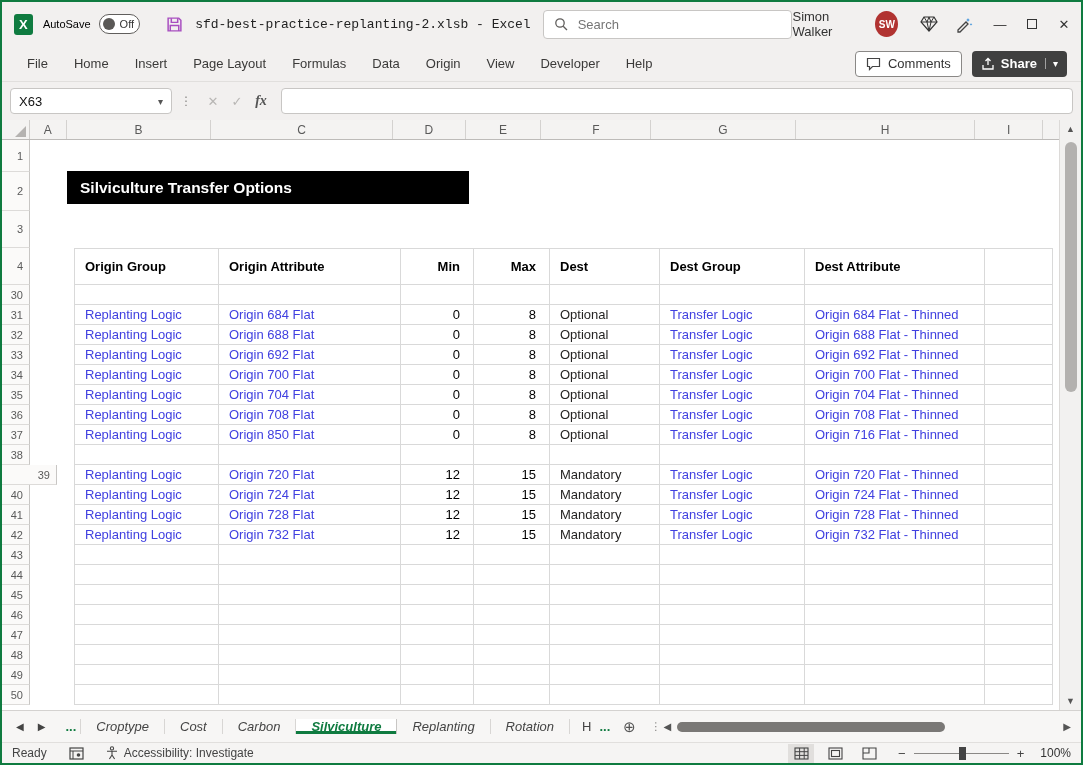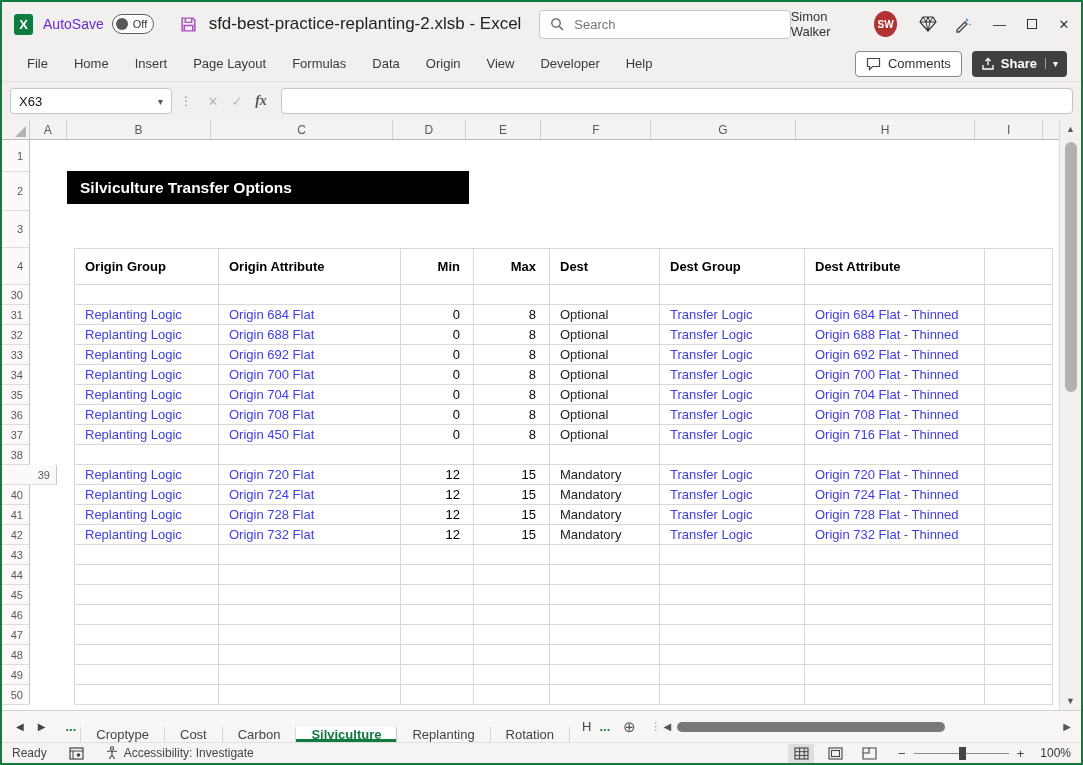--- a/index.html
+++ b/index.html
@@ -7,26 +7,26 @@
   .window{
     position:relative;width:1083px;height:765px;
     border:2px solid #0f7b40;background:#fff;
     font-family:"Liberation Sans",sans-serif;color:#252423;
     display:flex;flex-direction:column;overflow:hidden;
   }
   
   .titlebar{height:44px;background:#f2f0ef;display:flex;align-items:center;flex:0 0 auto;}
   .xl-logo{width:21px;height:21px;margin:0 10px 0 12px;background:#0f7b40;border-radius:3px;
     color:#fff;font-weight:bold;font-size:13px;display:flex;align-items:center;justify-content:center;}
-  .autosave{font-size:14px;color:#6d28d9;margin-right:8px;}
+  .autosave{font-size:11px;color:#000000;margin-right:8px;}
   .toggle{width:46px;height:20px;border:1px solid #605e5c;border-radius:10px;display:flex;align-items:center;background:#fff;margin-right:14px;}
   .knob{width:12px;height:12px;border-radius:50%;background:#5a5856;margin:0 5px 0 3px;}
   .toggle .t-label{font-size:11px;color:#333;}
   .saveicon{margin:0 12px;display:flex;}
-  .fname{font-size:17px;color:#222;white-space:nowrap;margin-right:12px;}
+  .fname{font-size:13px;color:#222;white-space:nowrap;margin-right:6px;font-family:Liberation Mono, monospace;}
   .searchbox{width:275px;height:29px;background:#fff;border:1px solid #c8c6c4;border-radius:4px;
     display:flex;align-items:center;padding:0 10px;margin-left:6px;}
   .searchbox input{border:none;outline:none;font-size:13px;color:#605e5c;width:100%;background:transparent;font-family:"Liberation Sans",sans-serif;}
   .tb-right{margin-left:auto;display:flex;align-items:center;}
   .username{font-size:13px;color:#333;margin-right:12px;}
   .avatar{width:26px;height:26px;border-radius:50%;background:#b13331;color:#fff;font-size:10px;font-weight:bold;
     display:flex;align-items:center;justify-content:center;margin-right:18px;}
   .tb-icon{width:30px;height:30px;display:flex;align-items:center;justify-content:center;margin-right:8px;color:#333;}
   .winbtn{width:34px;height:34px;display:flex;align-items:center;justify-content:center;font-size:13px;color:#333;margin-right:2px;}
   .maxglyph{width:10px;height:10px;border:1px solid #333;}
@@ -73,21 +73,21 @@
   .tcell.num{justify-content:flex-end;padding-right:13px;padding-left:0;color:#000;}
   .vscroll{width:22px;background:#f2f1f0;border-left:1px solid #dcdad8;display:flex;flex-direction:column;align-items:center;flex:0 0 auto;}
   .varrow{font-size:9px;color:#555;height:18px;display:flex;align-items:center;}
   .vthumb{width:12px;height:250px;background:#b3b1af;border-radius:6px;margin-top:4px;}
   .vspacer{flex:1;}
   
   .tabbar{height:32px;background:#f7f6f5;border-top:1px solid #d4d2d0;display:flex;align-items:stretch;flex:0 0 auto;position:relative;}
   .tb-nav{display:flex;align-items:center;padding:0 6px 0 14px;color:#444;font-size:10px;}
   .tb-nav span{margin-right:14px;}
   .tb-ellipsis{color:#0f7b40;font-weight:bold;font-size:13px;display:flex;align-items:center;margin-right:4px;}
-  .stabs{display:flex;align-items:flex-end;}
+  .stabs{display:flex;align-items:center;font-style:italic;}
   .stab{display:flex;align-items:center;padding:0 15px;font-size:13px;color:#444;border-right:1px solid #d8d6d4;white-space:nowrap;}
   .stab:first-child{border-left:1px solid #d8d6d4;}
   .stab.active{background:#fff;color:#0f7b40;font-weight:bold;box-shadow:inset 0 -3px 0 #0f7b40;border-right:1px solid #c8c6c4;}
   .stab-partial{display:flex;align-items:center;padding:0 8px 0 12px;font-size:13px;color:#444;}
   .addsheet{display:flex;align-items:center;justify-content:center;width:30px;color:#555;font-size:15px;}
   .tabdots{display:flex;align-items:center;color:#8a8886;padding:0 6px;font-size:11px;}
   .hscroll{position:absolute;right:4px;top:0;height:100%;display:flex;align-items:center;}
   .hs-arrow{color:#555;font-size:10px;margin:0 6px;}
   .hs-track{width:380px;height:100%;display:flex;align-items:center;position:relative;}
   .hs-thumb{position:absolute;left:0;width:268px;height:10px;background:#7a7876;border-radius:5px;}
@@ -324,21 +324,21 @@
               <div class="tcell link" style="width: 182px;">Origin 708 Flat</div>
               <div class="tcell num" style="width: 73px;">0</div>
               <div class="tcell num" style="width: 76px;">8</div>
               <div class="tcell" style="width: 110px;">Optional</div>
               <div class="tcell link" style="width: 145px;">Transfer Logic</div>
               <div class="tcell link" style="width: 180px;">Origin 708 Flat - Thinned</div>
               <div class="tcell" style="width: 68px;"></div>
             </div>
             <div class="trow" style="height: 20px;">
               <div class="tcell link" style="width: 145px;">Replanting Logic</div>
-              <div class="tcell link" style="width: 182px;">Origin 450 Flat</div>
+              <div class="tcell link" style="width: 182px;">Origin 850 Flat</div>
               <div class="tcell num" style="width: 73px;">0</div>
               <div class="tcell num" style="width: 76px;">8</div>
               <div class="tcell" style="width: 110px;">Optional</div>
               <div class="tcell link" style="width: 145px;">Transfer Logic</div>
               <div class="tcell link" style="width: 180px;">Origin 716 Flat - Thinned</div>
               <div class="tcell" style="width: 68px;"></div>
             </div>
             <div class="trow" style="height: 20px;">
               <div class="tcell link" style="width: 145px;"></div>
               <div class="tcell link" style="width: 182px;"></div>

